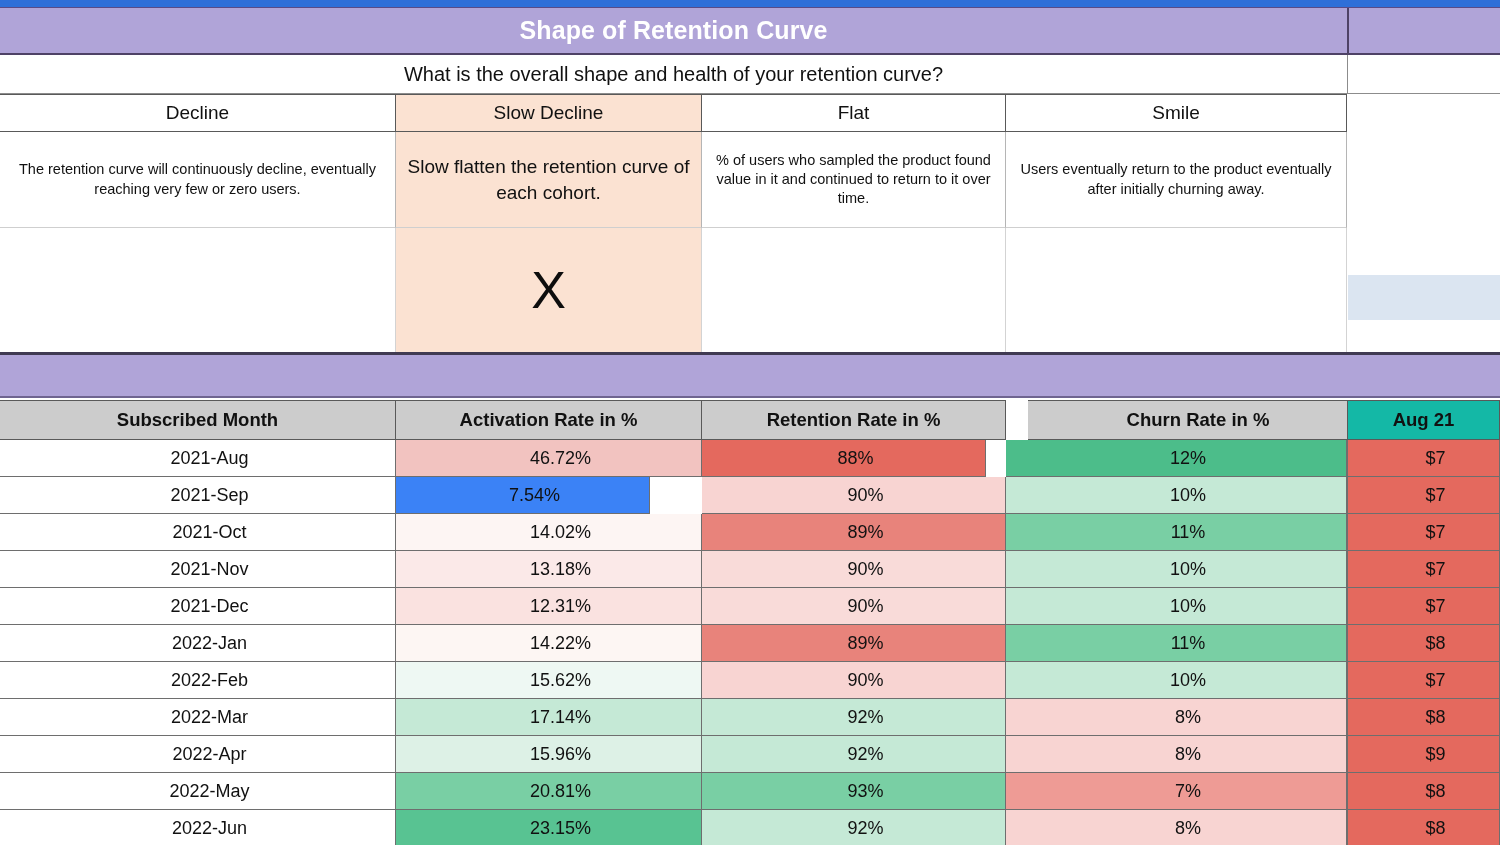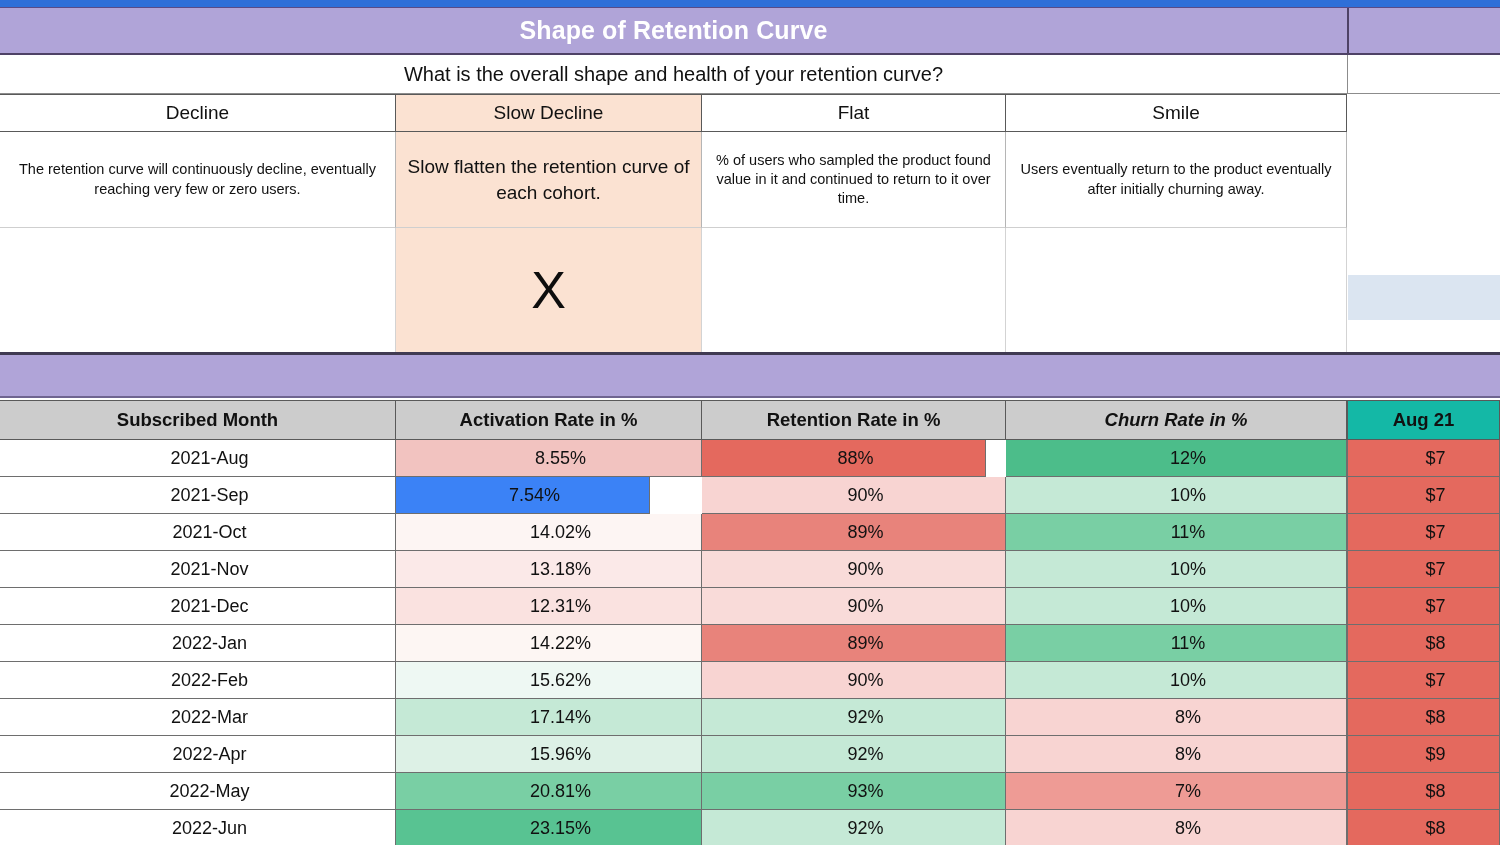--- a/index.html
+++ b/index.html
@@ -239,27 +239,27 @@
     <div class="blue-box"></div>
   </div>
 
   <div class="banner2"></div>
 
   <div class="table">
     <div class="trow thead">
         <div class="cell" style="left: 0px; width: 396px;">Subscribed Month</div>
         <div class="cell" style="left: 396px; width: 306px;">Activation Rate in %</div>
         <div class="cell" style="left: 702px; width: 304px;">Retention Rate in %</div>
-        <div class="cell" style="left: 1006px; width: 341px; font-style: italic;">Churn Rate in %</div>
+        <div class="cell" style="left: 1028px; width: 341px;">Churn Rate in %</div>
         <div class="cell lastcol" style="left: 1347px; width: 153px;">Aug 21</div>
       </div>
     <div id="tbody">
         <div class="trow tbody-row">
           <div class="cell c0" style="left: 0px; width: 396px;">2021-Aug</div>
-          <div class="cell c1" style="left: 396px; width: 306px; background: rgb(242, 195, 192);">8.55%</div>
+          <div class="cell c1" style="left: 396px; width: 306px; background: rgb(242, 195, 192);">46.72%</div>
           <div class="cell c2" style="left: 702px; width: 284px; background: rgb(228, 105, 94);">88%</div>
           <div class="cell c3" style="left: 1006px; width: 341px; background: rgb(76, 189, 138);">12%</div>
           <div class="cell c4 lastcol" style="left: 1347px; width: 153px; background: rgb(228, 105, 94);">$7</div>
         </div>
         <div class="trow tbody-row">
           <div class="cell c0" style="left: 0px; width: 396px;">2021-Sep</div>
           <div class="cell c1" style="left: 396px; width: 254px; background: #3b82f6;">7.54%</div>
           <div class="cell c2" style="left: 702px; width: 304px; background: rgb(248, 212, 210);">90%</div>
           <div class="cell c3" style="left: 1006px; width: 341px; background: rgb(197, 233, 214);">10%</div>
           <div class="cell c4 lastcol" style="left: 1347px; width: 153px; background: rgb(228, 105, 94);">$7</div>

